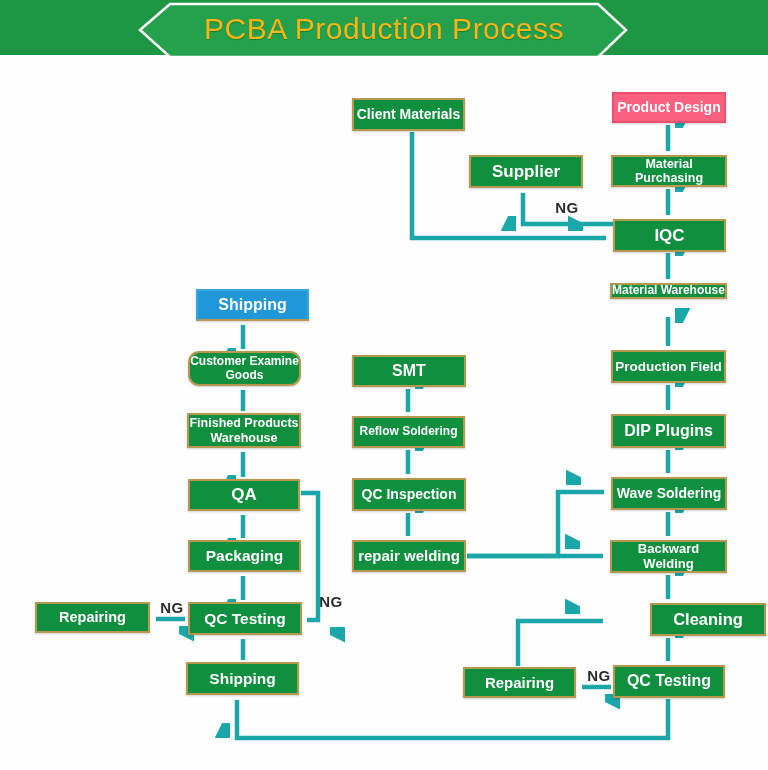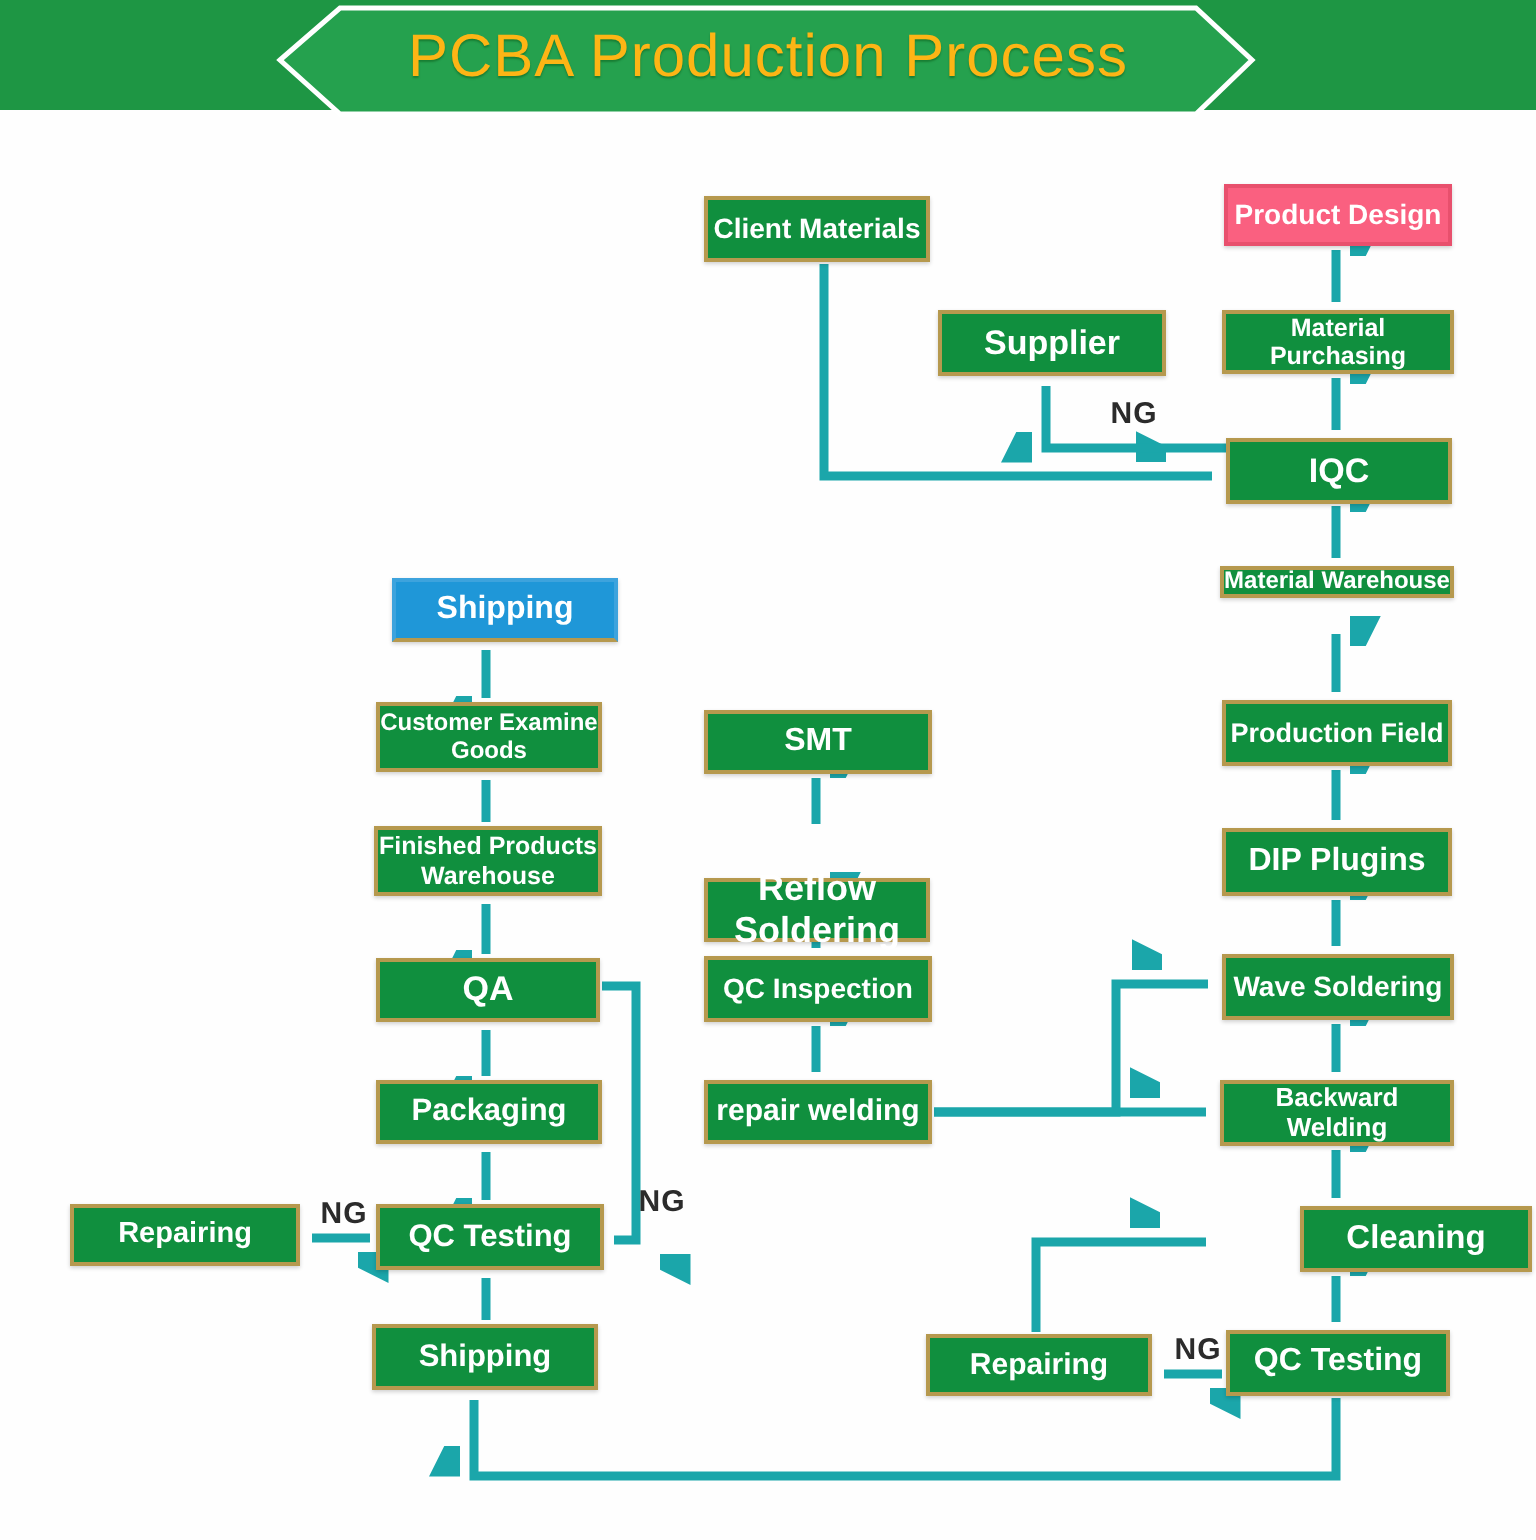--- a/index.html
+++ b/index.html
@@ -63,27 +63,27 @@
   <div class="banner-title">PCBA Production Process</div>
 
   <div id="nodes-layer">
       <div class="node green" style="left: 352px; top: 98px; width: 113px; height: 33px; font-size: 14px;">Client Materials</div>
       <div class="node pink" style="left: 612px; top: 92px; width: 114px; height: 31px; font-size: 14px;">Product Design</div>
       <div class="node green" style="left: 469px; top: 155px; width: 114px; height: 33px; font-size: 17px;">Supplier</div>
       <div class="node green" style="left: 611px; top: 155px; width: 116px; height: 32px; font-size: 12.5px;">Material Purchasing</div>
       <div class="node green" style="left: 613px; top: 219px; width: 113px; height: 33px; font-size: 17px;">IQC</div>
       <div class="node green" style="left: 610px; top: 283px; width: 117px; height: 16px; font-size: 12px;">Material Warehouse</div>
       <div class="node blue" style="left: 196px; top: 289px; width: 113px; height: 32px; font-size: 16px;">Shipping</div>
-      <div class="node green" style="left: 188px; top: 351px; width: 113px; height: 35px; font-size: 12px;">Customer Examine
+      <div class="node green" style="left: 188px; top: 351px; width: 113px; height: 35px; font-size: 12px; border-radius: 11px;">Customer Examine
 Goods</div>
       <div class="node green" style="left: 352px; top: 355px; width: 114px; height: 32px; font-size: 16px;">SMT</div>
       <div class="node green" style="left: 611px; top: 350px; width: 115px; height: 33px; font-size: 13.5px;">Production Field</div>
       <div class="node green" style="left: 187px; top: 413px; width: 114px; height: 35px; font-size: 12.5px;">Finished Products
 Warehouse</div>
-      <div class="node green" style="left: 352px; top: 416px; width: 113px; height: 32px; font-size: 18px; margin-top: 23px;">Reflow Soldering</div>
+      <div class="node green" style="left: 352px; top: 416px; width: 113px; height: 32px; font-size: 12px;">Reflow Soldering</div>
       <div class="node green" style="left: 611px; top: 414px; width: 115px; height: 34px; font-size: 16px;">DIP Plugins</div>
       <div class="node green" style="left: 188px; top: 479px; width: 112px; height: 32px; font-size: 17px;">QA</div>
       <div class="node green" style="left: 352px; top: 478px; width: 114px; height: 33px; font-size: 14px;">QC Inspection</div>
       <div class="node green" style="left: 611px; top: 477px; width: 116px; height: 33px; font-size: 14px;">Wave Soldering</div>
       <div class="node green" style="left: 188px; top: 540px; width: 113px; height: 32px; font-size: 15.5px;">Packaging</div>
       <div class="node green" style="left: 352px; top: 540px; width: 114px; height: 32px; font-size: 15px;">repair welding</div>
       <div class="node green" style="left: 610px; top: 540px; width: 117px; height: 33px; font-size: 13px;">Backward Welding</div>
       <div class="node green" style="left: 35px; top: 602px; width: 115px; height: 31px; font-size: 14.5px;">Repairing</div>
       <div class="node green" style="left: 188px; top: 602px; width: 114px; height: 33px; font-size: 15.5px;">QC Testing</div>
       <div class="node green" style="left: 610px; top: 603px; width: 116px; height: 33px; font-size: 16.5px; margin-left: 40px;">Cleaning</div>

